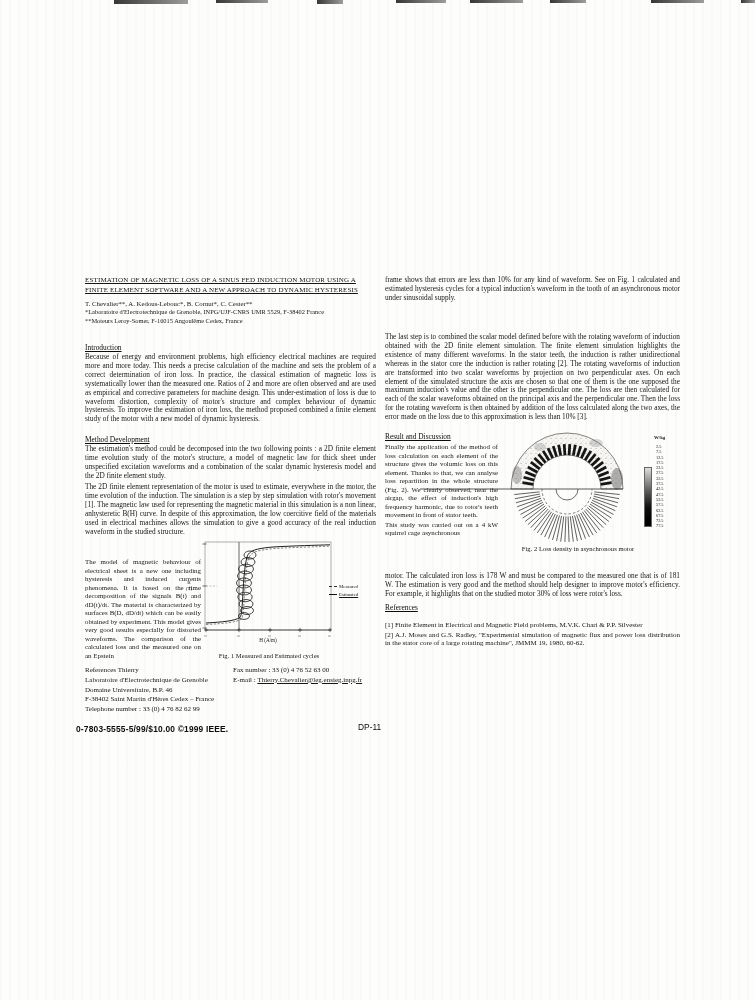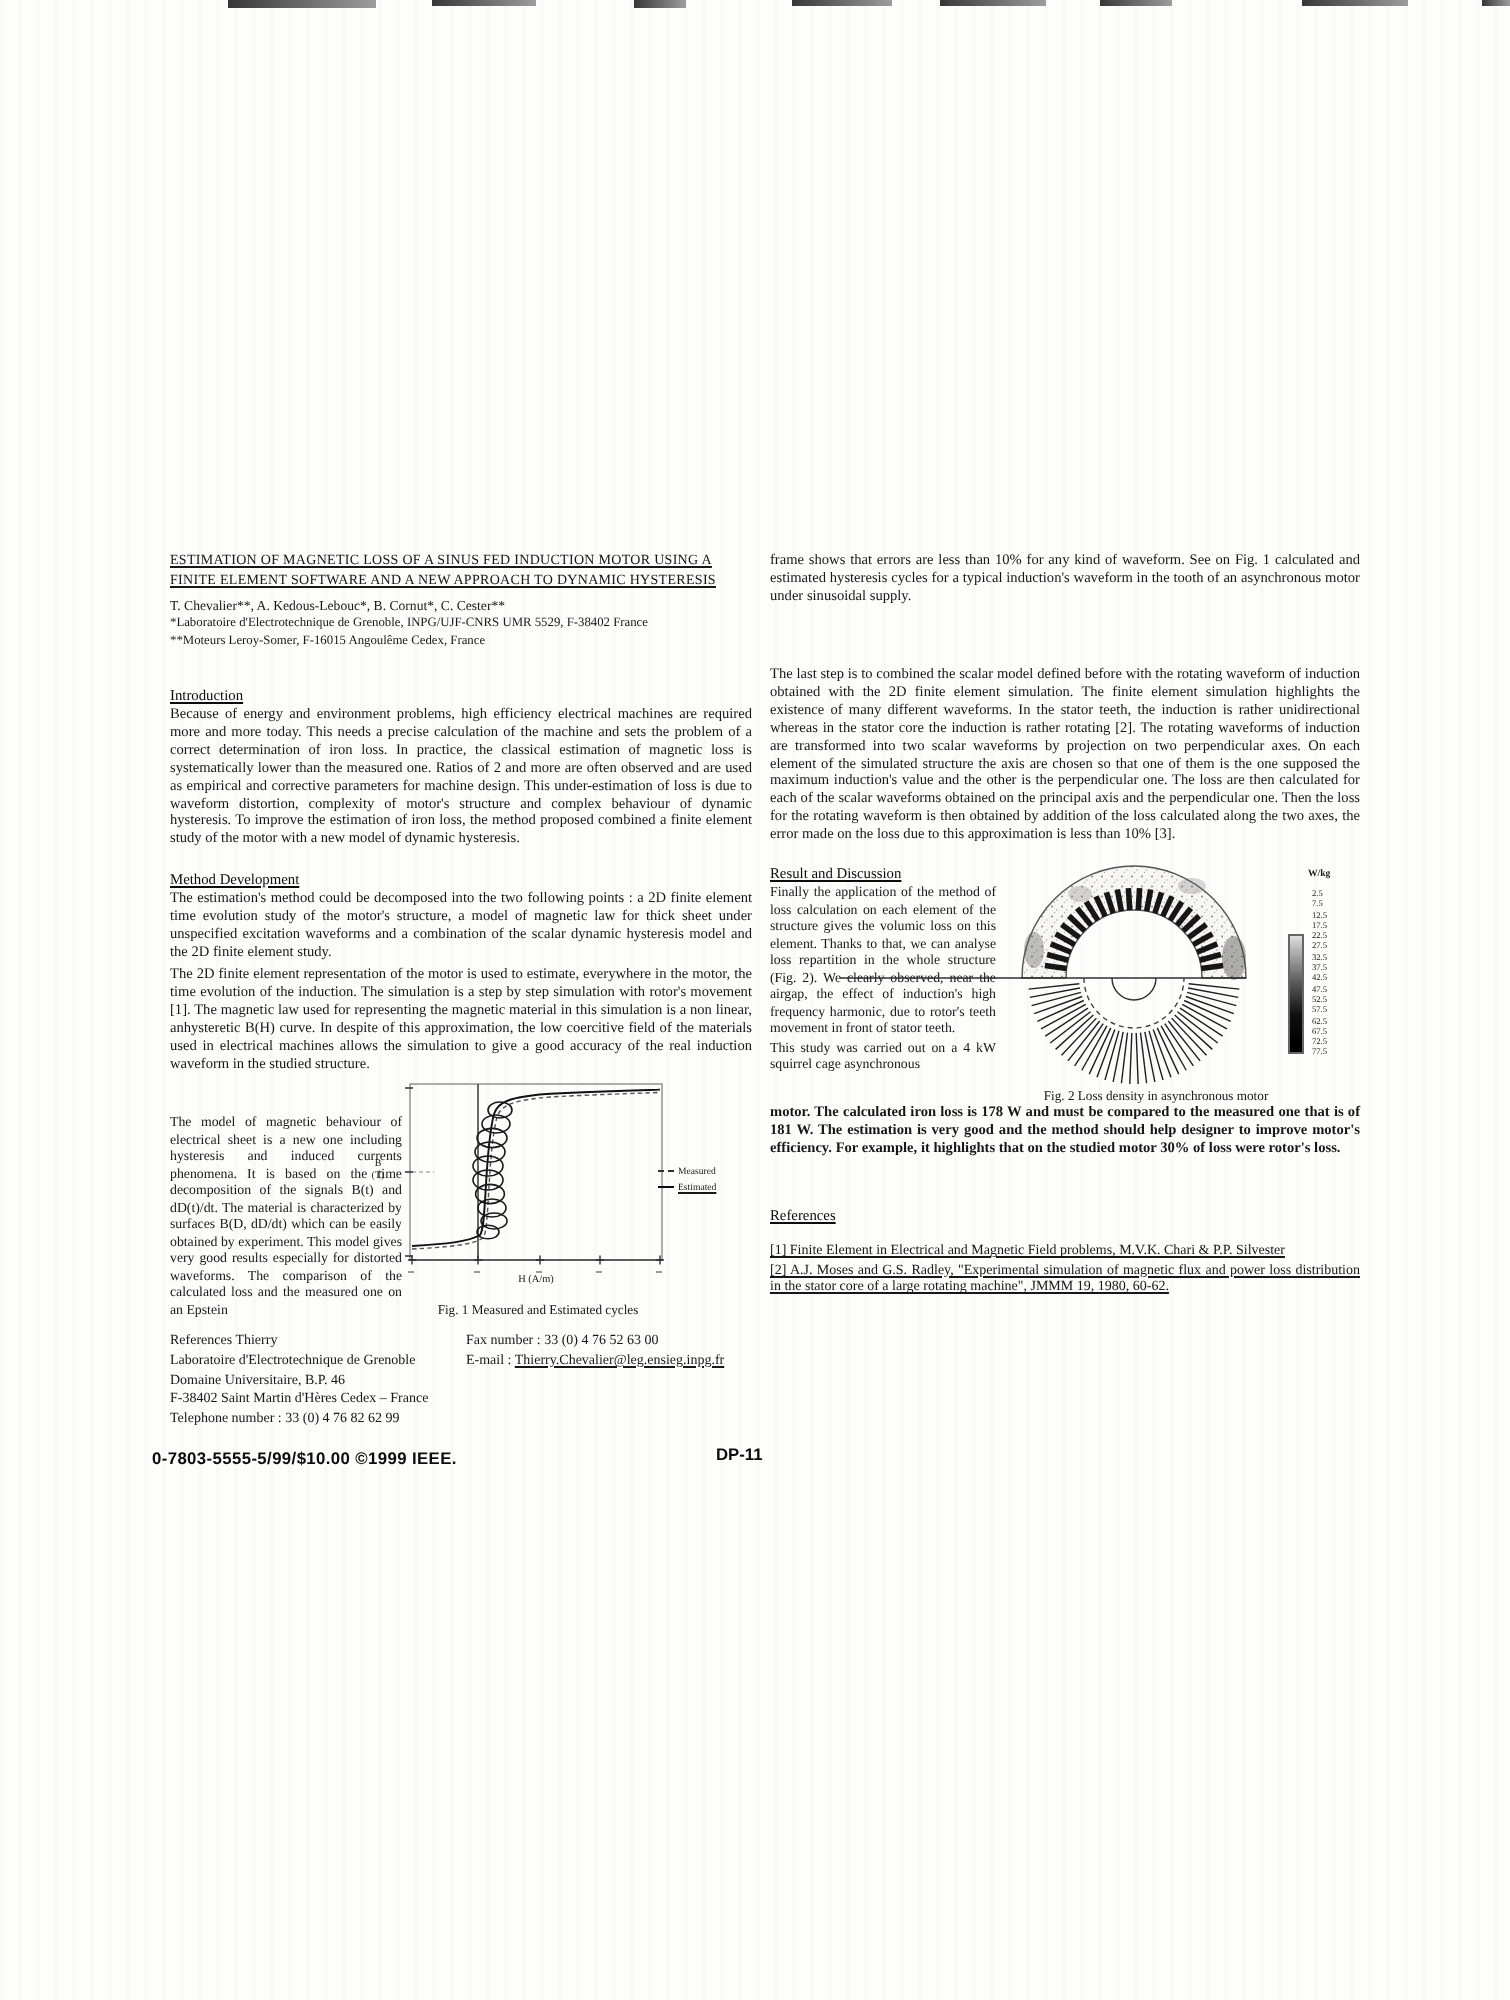--- a/index.html
+++ b/index.html
@@ -45,26 +45,26 @@
   #results-heading{left:385px;top:432px;}
   #results-narrow{left:385px;top:443px;width:113px;}
   #results-narrow2{margin-top:1px;}
   #fig2-wrap{left:420px;top:427px;width:215px;height:120px;}
   #fig2-colorbar{left:644px;top:467px;width:6px;height:58px;
     background:linear-gradient(180deg,#dcdcdc 0%,#a0a0a0 18%,#565656 42%,#141414 68%,#000 100%);
     border:0.5px solid #666;}
   #fig2-legend-title{left:654px;top:435px;font-size:4.8px;font-weight:bold;}
   #fig2-values{left:656px;top:444px;font-size:4.3px;line-height:5.3px;color:#222;}
   #fig2-caption{left:493px;top:545px;width:170px;text-align:center;font-size:6.6px;}
-  #results-wide{left:385px;top:552px;width:295px;font-weight:bold;}
+  #results-wide{left:385px;top:572px;width:295px;}
   #refs-heading{left:385px;top:603px;}
   #refs-list{left:385px;top:621px;width:295px;}
-  .ref-item{font-size:7px;line-height:8.7px;text-align:justify;margin-bottom:1px;text-decoration:underline;}
+  .ref-item{font-size:7px;line-height:8.7px;text-align:justify;margin-bottom:1px;}
   #footer-copyright{left:76px;top:724px;font-family:"Liberation Sans",sans-serif;font-weight:bold;font-size:8.4px;letter-spacing:.2px;color:#111;}
-  #footer-code{left:358px;top:722px;font-family:"Liberation Sans",sans-serif;font-weight:bold;font-size:8.4px;color:#111;}
+  #footer-code{left:358px;top:722px;font-family:"Liberation Sans",sans-serif;font-weight:normal;font-size:8.4px;color:#111;}
 </style>
 </head>
 <body>
 
 <div id="paper">
 
   <div>
     <div class="scan-dash" style="left:114px;width:74px;"></div>
     <div class="scan-dash" style="left:216px;width:52px;height:3px;"></div>
     <div class="scan-dash" style="left:317px;width:26px;"></div>

